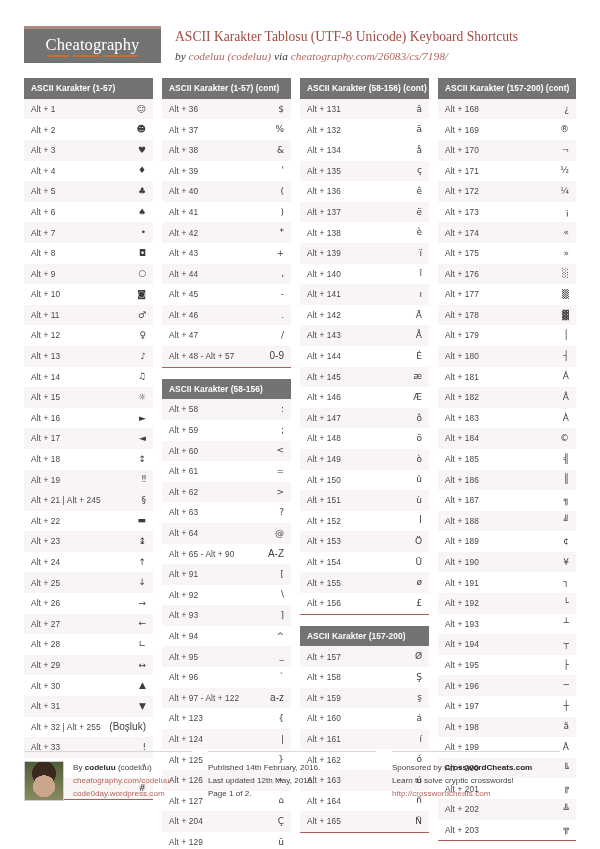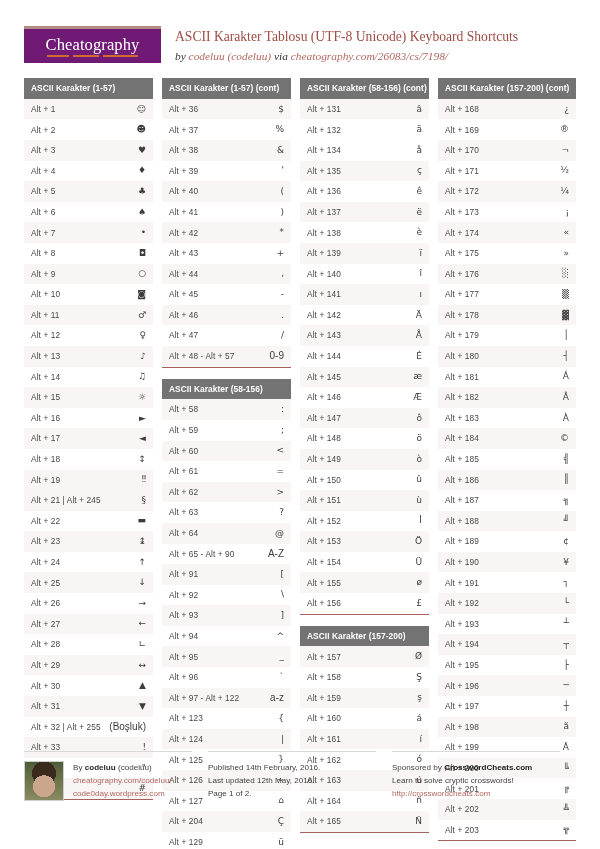--- a/index.html
+++ b/index.html
@@ -19,21 +19,21 @@
 
   
   .header {
     display: flex;
     align-items: flex-start;
     padding-top: 26px;
     height: 78px;
   }
   .logo-box {
     width: 137px; height: 37px;
-    background: #701a75;
+    background: #737373;
     border-top: 3px solid #b08b86;
     display: flex; align-items: center; justify-content: center;
     flex: none;
   }
   .logo-text {
     font-family: "Liberation Serif", serif;
     color: #ffffff;
     font-size: 16.5px;
     letter-spacing: .1px;
     position: relative;

